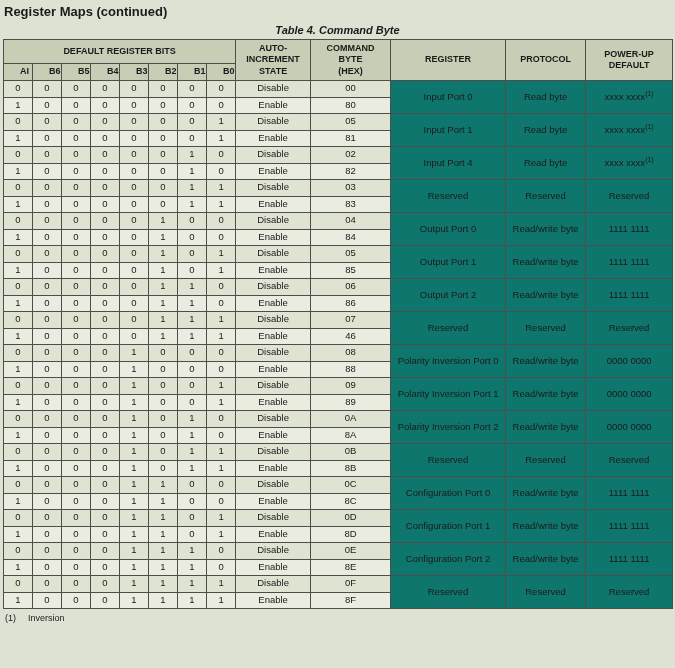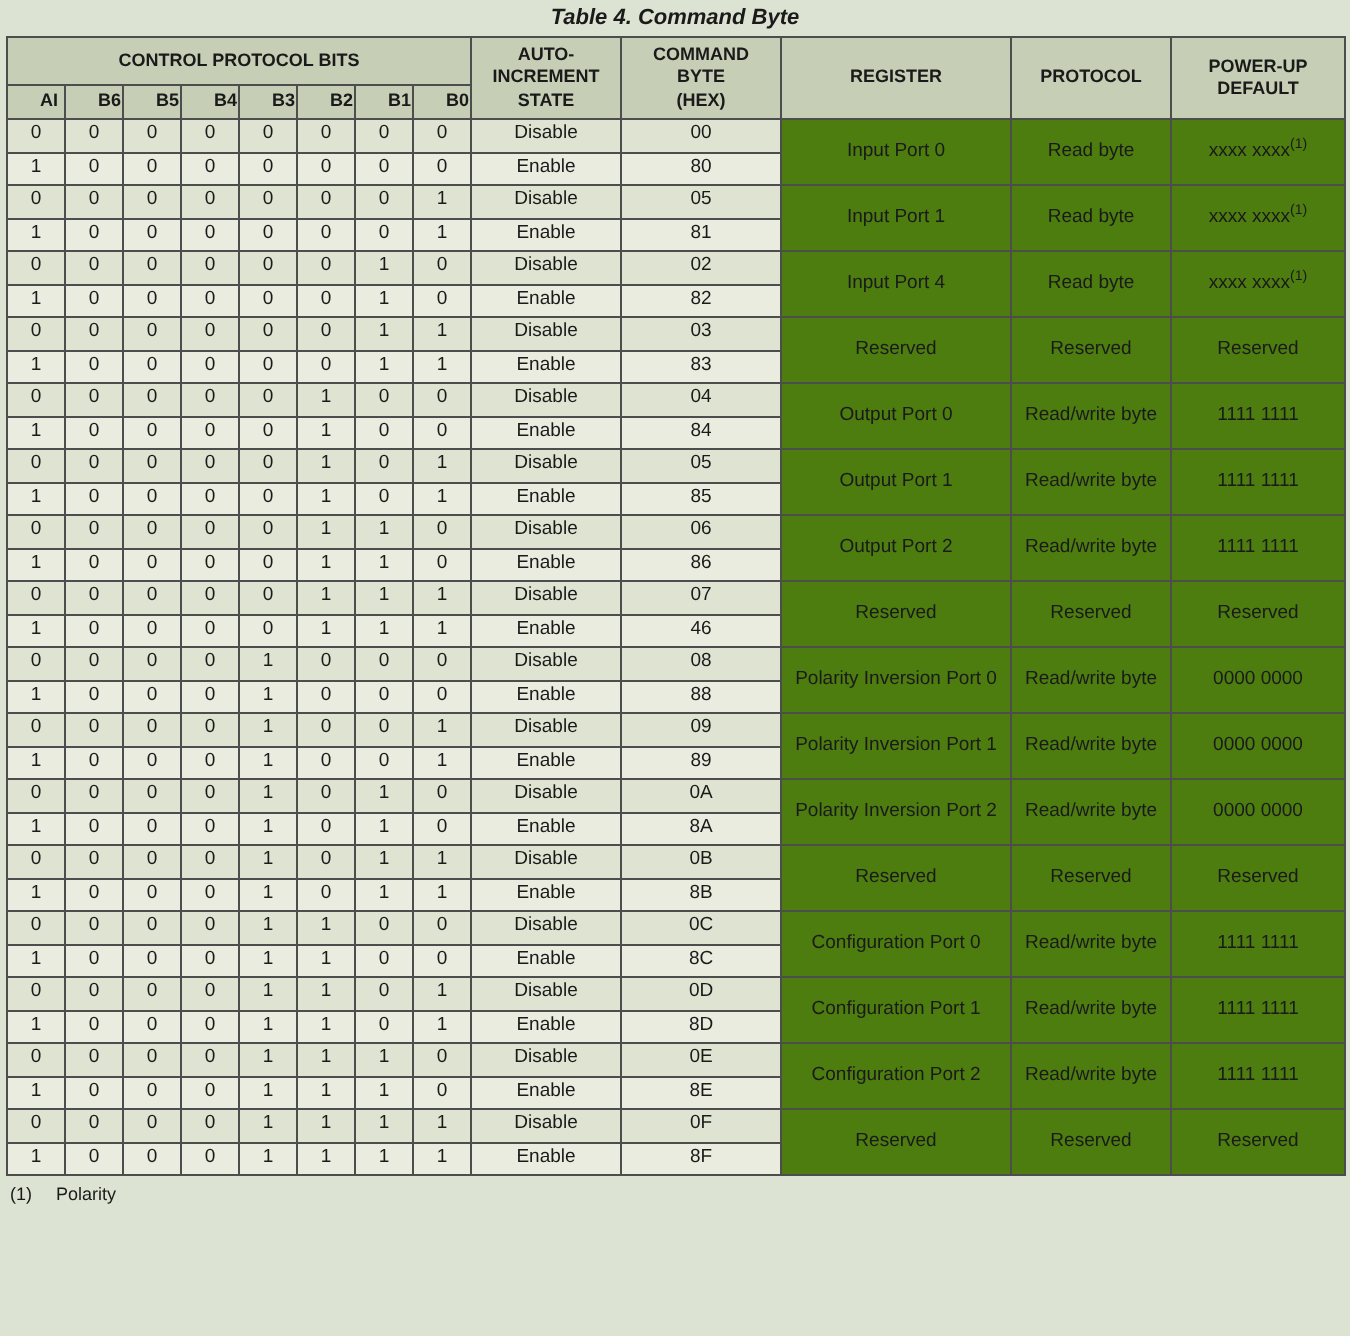--- a/index.html
+++ b/index.html
@@ -46,37 +46,38 @@
   thead tr.span-row th.crb-header { height: 24px; }
   thead tr.bits-row th { height: 17px; padding: 1px 16px; }
   tbody td {
     font-size: 9.5px;
     height: 16.5px;
     padding: 0 2px;
     line-height: 1.15;
   }
   tr.row-disable td { background: #dfe4d2; }
   tr.row-enable td { background: #e9ecde; }
-  tbody td.merged { background: #4d7c0f; }
+  tbody td.merged { background: #0f766e; }
   sup {
     font-size: 7px;
     vertical-align: super;
     line-height: 0;
   }
   .footnote {
     font-size: 9px;
     margin: 4px 0 0 2px;
   }
   .footnote .marker { margin-right: 12px; }
 </style>
 </head>
 <body>
 
 <div class="page">
 
+  <div class="title">Register Maps (continued)</div>
 
   <div class="caption">Table 4. Command Byte</div>
 
   <table>
     <colgroup>
       <col style="width:29px">
         <col style="width:29px">
         <col style="width:29px">
         <col style="width:29px">
       <col style="width:29px">
@@ -84,21 +85,21 @@
         <col style="width:29px">
         <col style="width:29px">
       <col style="width:75px">
         <col style="width:80px">
         <col style="width:115px">
         <col style="width:80px">
         <col style="width:87px">
     </colgroup>
     <thead>
       <tr class="span-row">
-        <th colspan="8" class="crb-header">CONTROL PROTOCOL BITS</th>
+        <th colspan="8" class="crb-header">DEFAULT REGISTER BITS</th>
         <th rowspan="2">AUTO-
 INCREMENT
 STATE</th>
         <th rowspan="2">COMMAND
 BYTE
 (HEX)</th>
         <th rowspan="2">REGISTER</th>
         <th rowspan="2">PROTOCOL</th>
         <th rowspan="2">POWER-UP
 DEFAULT</th>
@@ -544,16 +545,16 @@
           <td>1</td>
           <td>1</td>
           <td>1</td>
           <td>Enable</td>
           <td>8F</td>
         </tr>
       </tbody>
   </table>
 
   <div class="footnote">
-    <span class="marker">(1)</span><span>Polarity</span>
+    <span class="marker">(1)</span><span>Inversion</span>
   </div>
 
 </div>
 
 </body></html>

